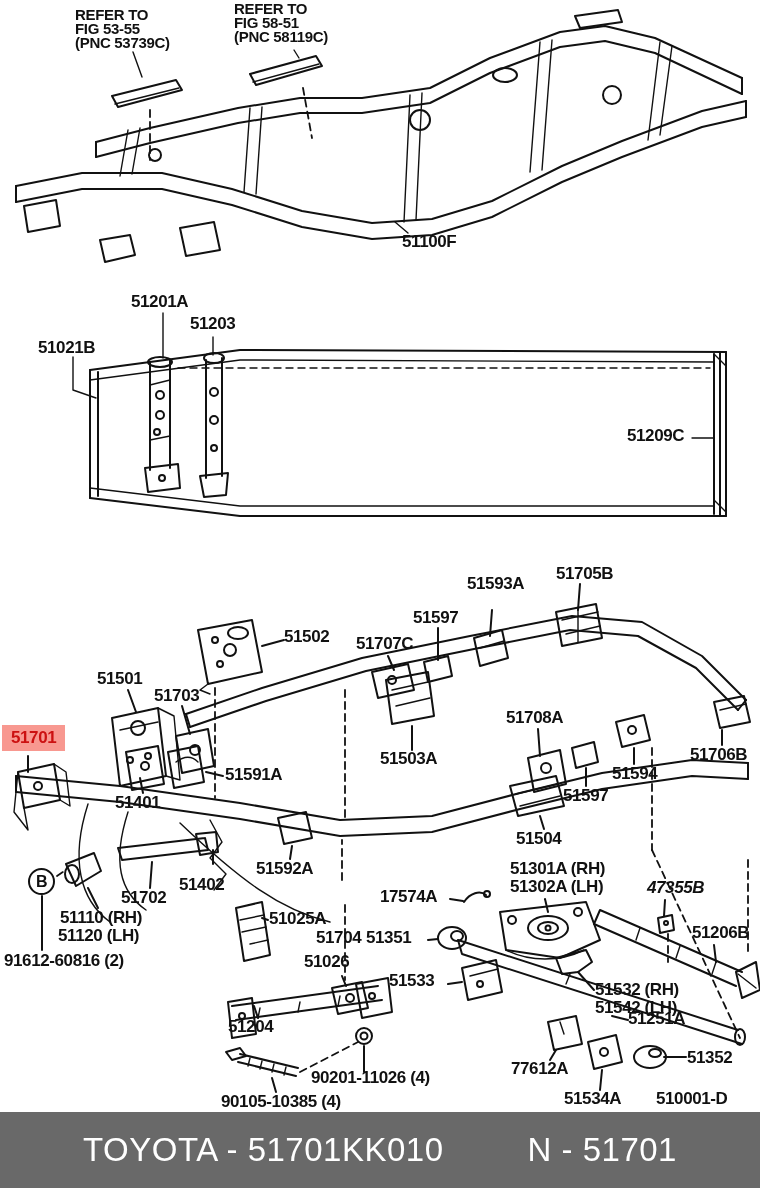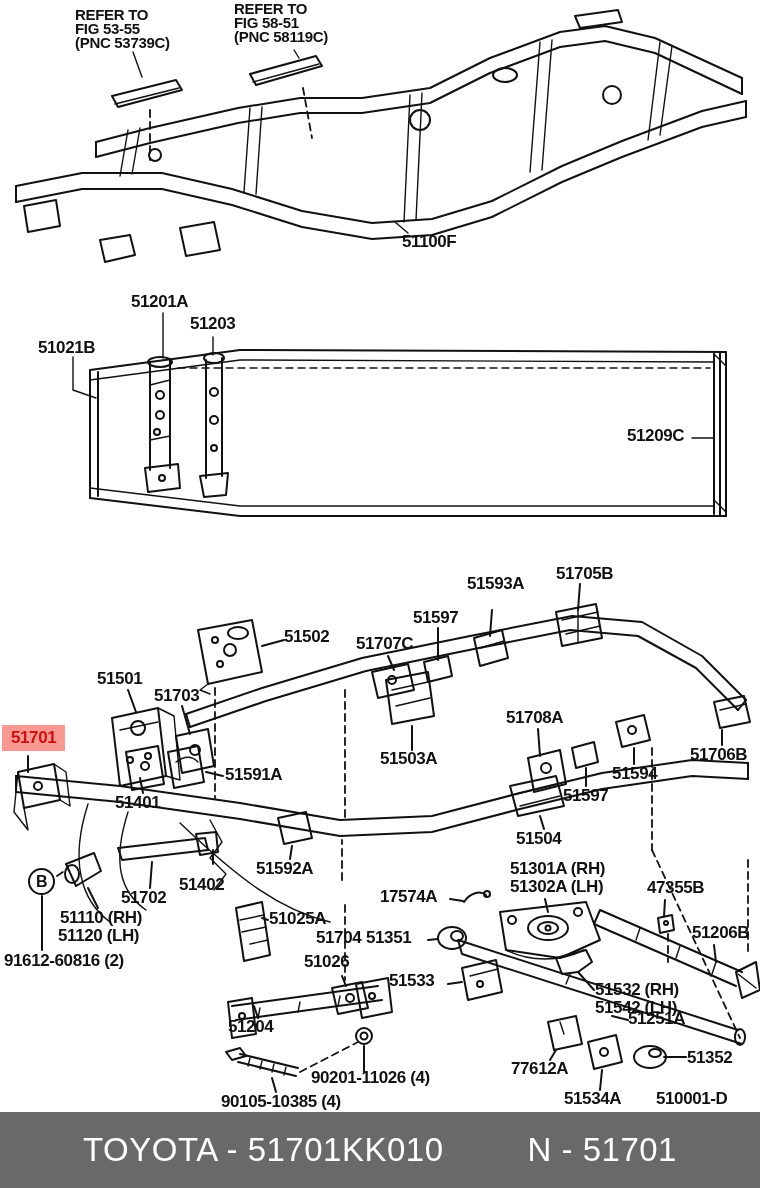--- a/index.html
+++ b/index.html
@@ -358,21 +358,21 @@
       <div class="part-label" style="left: 225px; top: 766px;">51591A</div>
       <div class="part-label" style="left: 612px; top: 765px;">51594</div>
       <div class="part-label" style="left: 563px; top: 787px;">51597</div>
       <div class="part-label" style="left: 115px; top: 794px;">51401</div>
       <div class="part-label" style="left: 516px; top: 830px;">51504</div>
       <div class="part-label" style="left: 256px; top: 860px;">51592A</div>
       <div class="part-label" style="left: 510px; top: 860px;">51301A (RH)</div>
       <div class="part-label" style="left: 510px; top: 878px;">51302A (LH)</div>
       <div class="part-label" style="left: 179px; top: 876px;">51402</div>
       <div class="part-label" style="left: 316px; top: 881px; margin-top: 48px;">51704</div>
-      <div class="part-label" style="left: 647px; top: 879px;">47355B</div>
+      <div class="part-label" style="left: 647px; top: 879px; font-style: italic;">47355B</div>
       <div class="part-label" style="left: 380px; top: 888px;">17574A</div>
       <div class="part-label" style="left: 121px; top: 889px;">51702</div>
       <div class="part-label" style="left: 60px; top: 909px;">51110 (RH)</div>
       <div class="part-label" style="left: 58px; top: 927px;">51120 (LH)</div>
       <div class="part-label" style="left: 269px; top: 910px;">51025A</div>
       <div class="part-label" style="left: 692px; top: 924px;">51206B</div>
       <div class="part-label" style="left: 366px; top: 929px;">51351</div>
       <div class="part-label circle" style="left: 28px; top: 868px;">B</div>
       <div class="part-label" style="left: 4px; top: 952px;">91612-60816 (2)</div>
       <div class="part-label" style="left: 304px; top: 953px;">51026</div>

